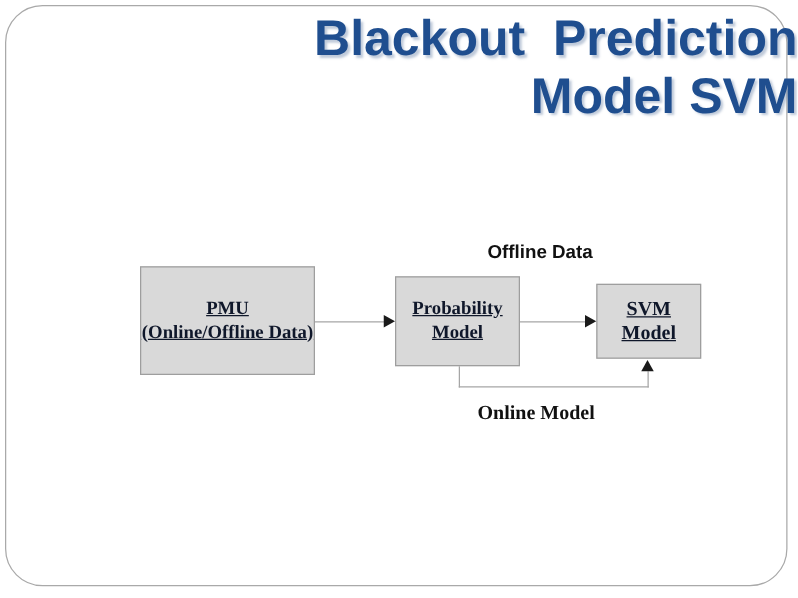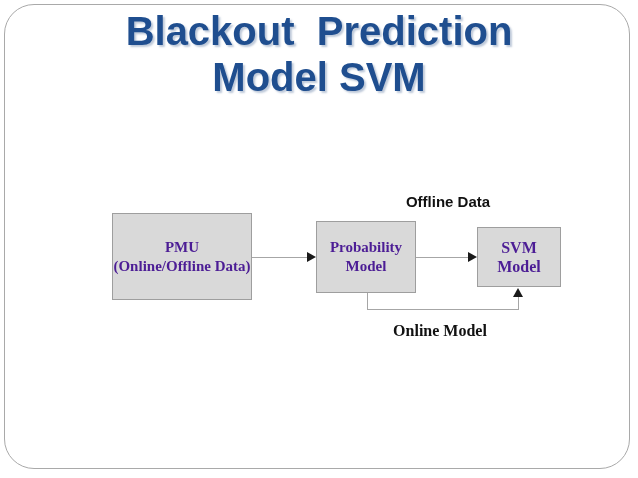--- a/index.html
+++ b/index.html
@@ -24,48 +24,49 @@
     position: absolute;
     left: 0; right: 0; top: 8px;
     text-align: center;
     color: #1f4e8f;
     font-weight: bold;
     font-size: 40px;
     line-height: 46px;
     letter-spacing: 0px;
     text-shadow: 2px 2px 2px rgba(110, 135, 170, 0.45);
   }
-  .title-line { white-space: pre-wrap; }
+  .title-line { white-space: pre-wrap; text-align: right; }
   .node {
     position: absolute;
     background: #d9d9d9;
     border: 1px solid #9e9e9e;
     box-sizing: border-box;
     display: flex;
     align-items: center;
     justify-content: center;
     text-align: center;
   }
   .node-label {
     font-family: "Liberation Serif", serif;
     font-weight: bold;
-    color: #4c1d95;
+    color: #0f172a;
     white-space: pre-line;
+    text-decoration: underline;
   }
   .node-pmu   { left: 112px; top: 213px; width: 140px; height: 87px; }
   .node-pmu .node-label { font-size: 15px; line-height: 19px; }
   .node-prob  { left: 316px; top: 221px; width: 100px; height: 72px; }
   .node-prob .node-label { font-size: 15px; line-height: 19px; }
   .node-svm   { left: 477px; top: 227px; width: 84px; height: 60px; }
   .node-svm .node-label { font-size: 16px; line-height: 19px; }
   .flow-label {
     position: absolute;
     color: #111111;
     font-weight: bold;
-    text-align: center;
+    text-align: left;
   }
   .label-offline {
     left: 390px; top: 193px; width: 116px;
     font-family: "Liberation Sans", sans-serif;
     font-size: 15px;
   }
   .label-online {
     left: 382px; top: 322px; width: 116px;
     font-family: "Liberation Serif", serif;
     font-size: 16px;

